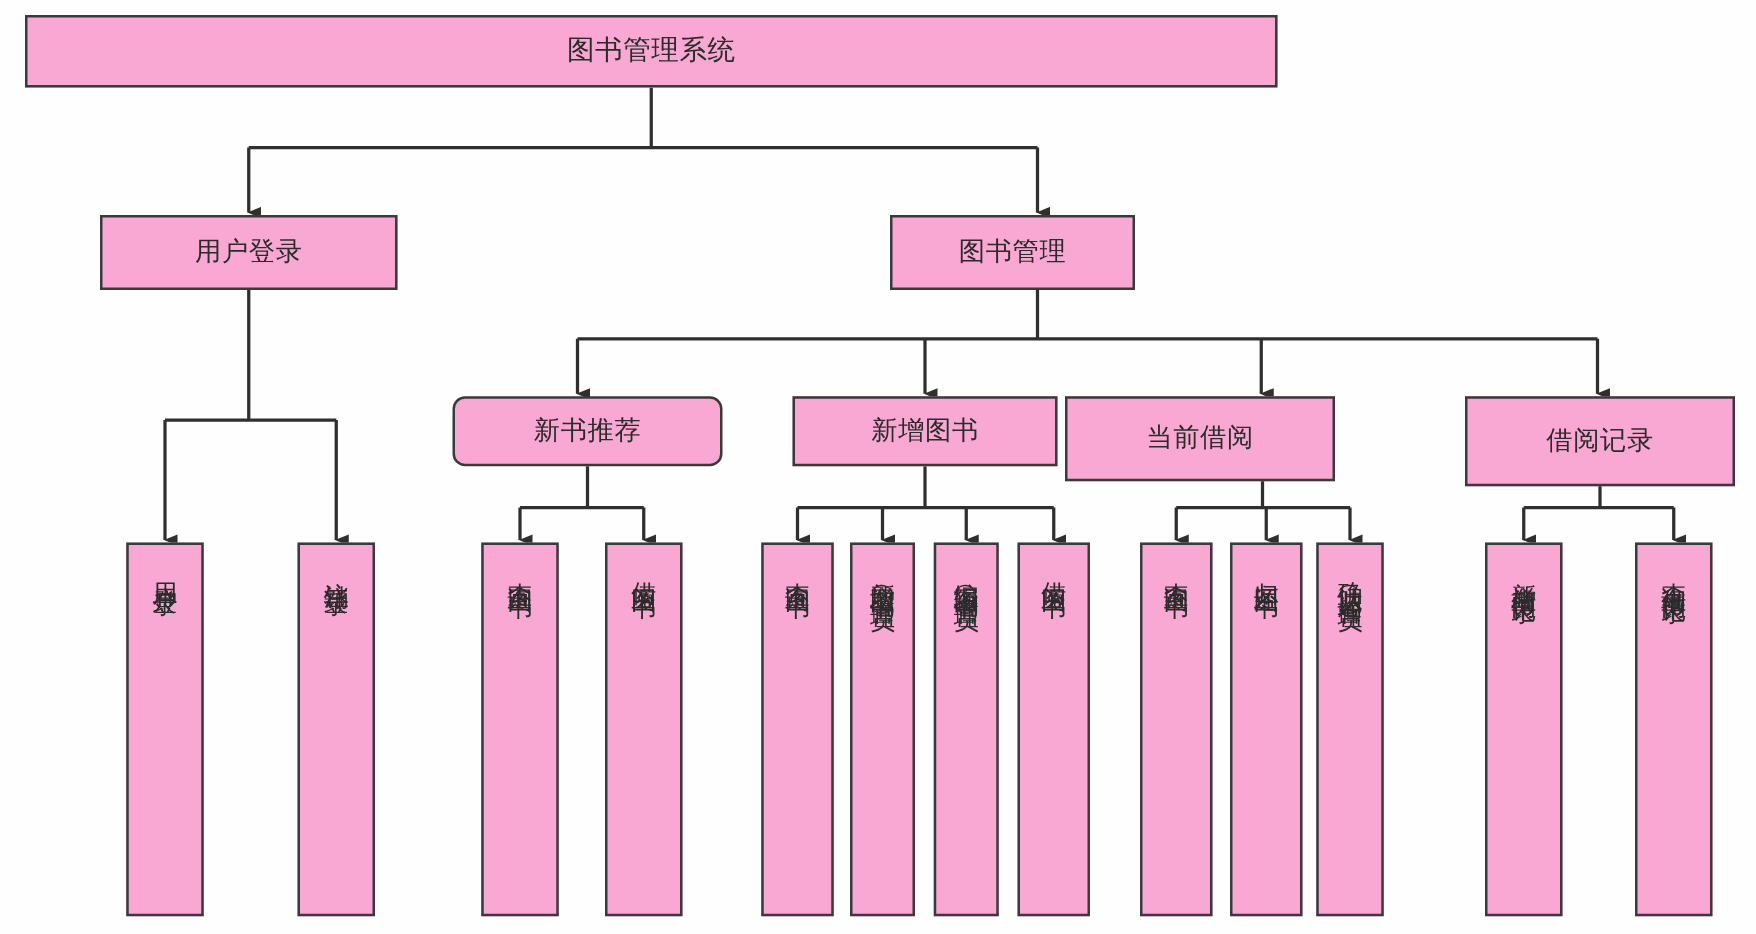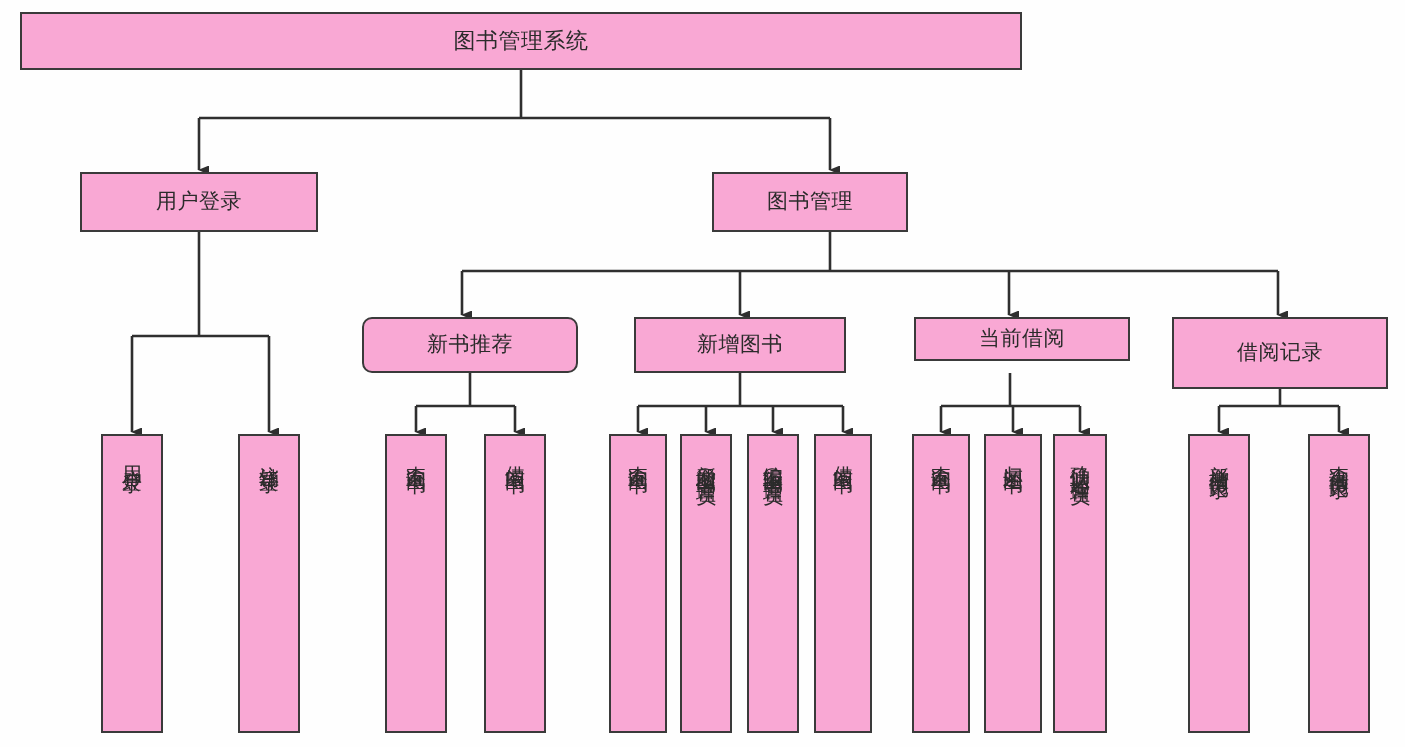--- a/index.html
+++ b/index.html
@@ -130,21 +130,21 @@
       </div>
       <div class="node horizontal" style="left: 712px; top: 172px; width: 196px; height: 60px;">
         <span class="node-label">图书管理</span>
       </div>
       <div class="node horizontal" style="left: 362px; top: 317px; width: 216px; height: 56px; border-radius: 10px;">
         <span class="node-label">新书推荐</span>
       </div>
       <div class="node horizontal" style="left: 634px; top: 317px; width: 212px; height: 56px;">
         <span class="node-label">新增图书</span>
       </div>
-      <div class="node horizontal" style="left: 914px; top: 317px; width: 216px; height: 44px;">
+      <div class="node horizontal" style="left: 852px; top: 317px; width: 216px; height: 68px;">
         <span class="node-label">当前借阅</span>
       </div>
       <div class="node horizontal" style="left: 1172px; top: 317px; width: 216px; height: 72px;">
         <span class="node-label">借阅记录</span>
       </div>
       <div class="node vertical" style="left: 101px; top: 434px; width: 62px; height: 299px;">
         <span class="node-label">用户登录</span>
       </div>
       <div class="node vertical" style="left: 238px; top: 434px; width: 62px; height: 299px;">
         <span class="node-label">注销登录</span>

